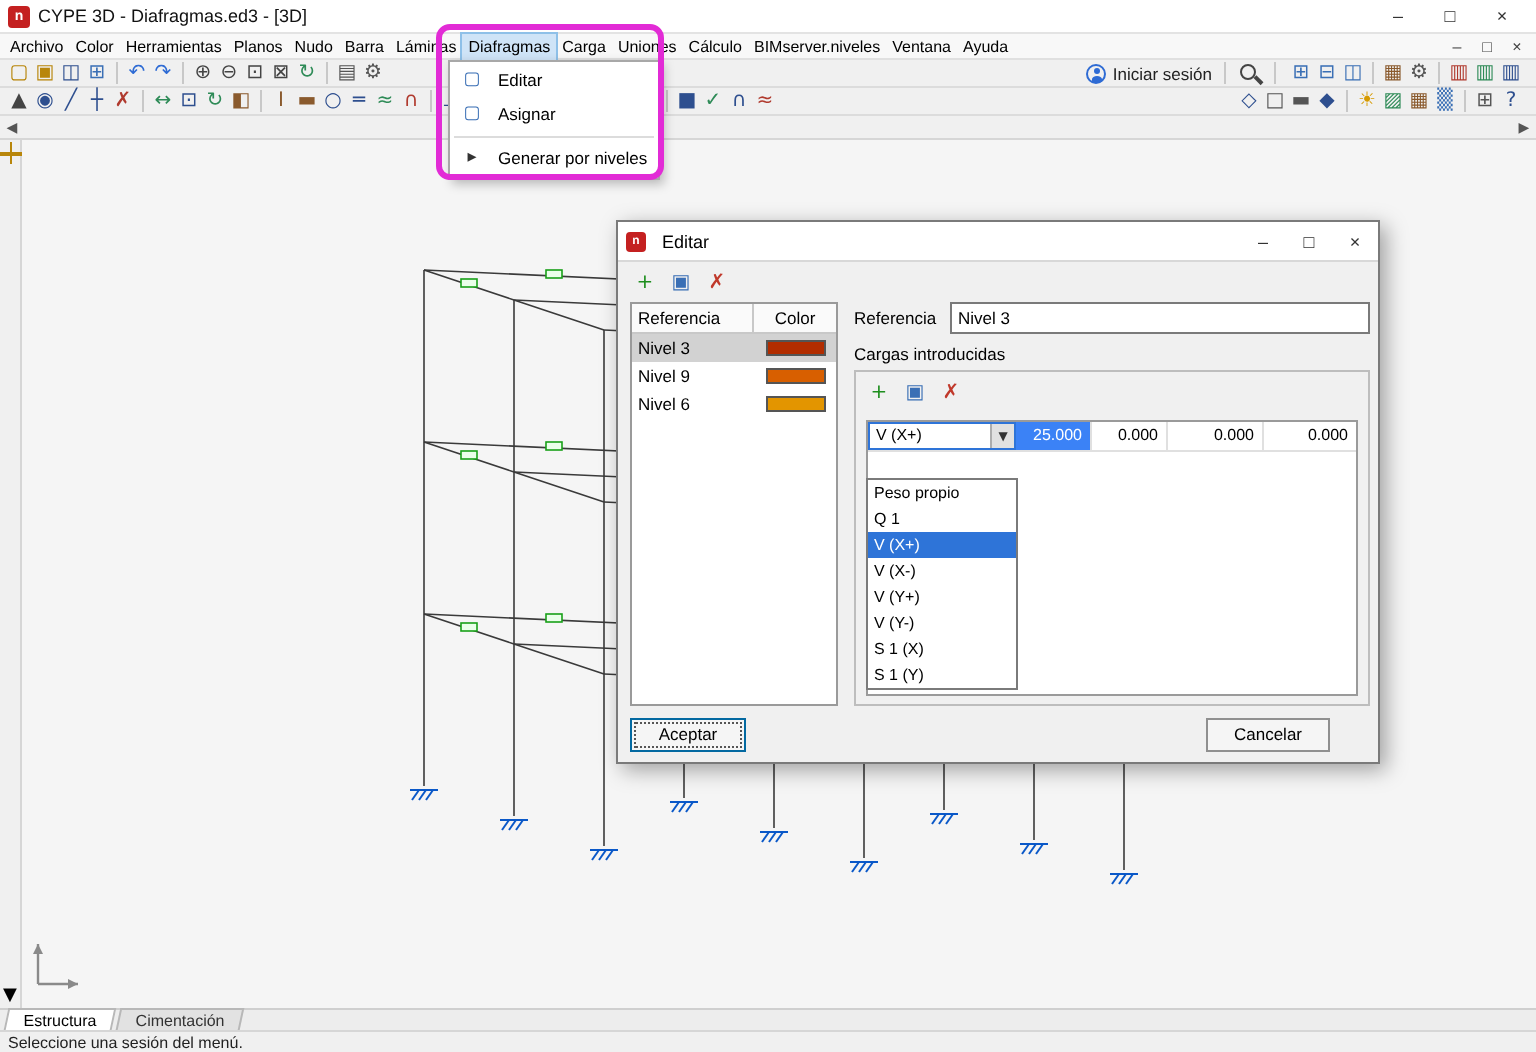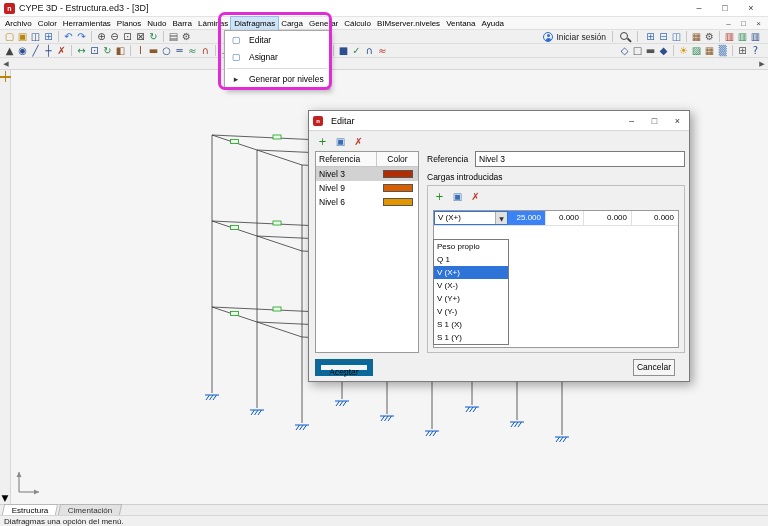--- a/index.html
+++ b/index.html
@@ -93,47 +93,47 @@
   .c-hip{width:74px}.c-fx{width:38px}.c-fy{width:38px}.c-cx{width:48px}.c-cy{width:46px;border-right:none!important}
   .cellnum{line-height:14px;text-align:right;padding-right:4px;border-right:1px solid #e0e0e0}
   .cell-fx{background:#3b82f6;color:#fff}
   .combo{position:relative;height:14px;border:1px solid #2e74d8;background:#fff;display:flex;align-items:center}
   .combo-text{flex:1;padding-left:3px;line-height:12px}
   .combo-btn{width:12px;height:12px;background:#e1e1e1;border-left:1px solid #adadad;display:flex;align-items:center;justify-content:center;font-size:6px;color:#333;font-family:"DejaVu Sans",sans-serif}
   .droplist{position:absolute;left:124px;top:128px;width:76px;background:#fff;border:1px solid #7a7a7a;z-index:10;font-size:8px}
   .dl-item{height:13px;line-height:13px;padding-left:3px;cursor:default}
   .dl-item.selected{background:#2e74d8;color:#fff}
   .btn{position:absolute;top:248px;height:17px;font-size:8.5px;text-align:center;line-height:15px;background:#f5f5f5;border:1px solid #8f8f8f;cursor:default}
-  .btn-accept{left:6px;width:58px;border:6px solid #0369a1;outline:1px dotted #555;outline-offset:-3px}
-  .btn-cancel{right:14px;width:42px}
+  .btn-accept{left:6px;width:58px;border:1px solid #0369a1;outline:1px dotted #555;outline-offset:-3px}
+  .btn-cancel{right:24px;width:62px}
 </style>
 </head>
 <body>
 
 <div class="titlebar">
   <span class="appicon">n</span>
-  <span class="titletext">CYPE 3D - Estructura.ed3 - [3D]</span>
+  <span class="titletext">CYPE 3D - Diafragmas.ed3 - [3D]</span>
   <span class="wctls">
     <span class="wctl">–</span>
     <span class="wctl">□</span>
     <span class="wctl">×</span>
   </span>
 </div>
 
 <div class="menubar">
   <span class="menuitem">Archivo</span>
   <span class="menuitem">Color</span>
   <span class="menuitem">Herramientas</span>
   <span class="menuitem">Planos</span>
   <span class="menuitem">Nudo</span>
   <span class="menuitem">Barra</span>
   <span class="menuitem">Láminas</span>
   <span class="menuitem active">Diafragmas</span>
   <span class="menuitem">Carga</span>
-  <span class="menuitem">Generar</span>
+  <span class="menuitem">Uniones</span>
   <span class="menuitem">Cálculo</span>
   <span class="menuitem">BIMserver.niveles</span>
   <span class="menuitem">Ventana</span>
   <span class="menuitem">Ayuda</span>
   <span class="mdictls">
     <span class="mdictl">–</span>
     <span class="mdictl">□</span>
     <span class="mdictl">×</span>
   </span>
 </div>
@@ -363,21 +363,21 @@
     <polygon points="4,4 1.5,9 6.5,9" fill="#8a8a8a"></polygon>
   </svg>
 </div>
 
 <div class="tabsbar">
   <div class="tab active"><span>Estructura</span></div>
   <div class="tab"><span>Cimentación</span></div>
 </div>
 
 <div class="statusbar">
-  <span>Diafragmas una opción del menú.</span>
+  <span>Seleccione una sesión del menú.</span>
 </div>
 
 <div class="menu-popup">
   <div class="mp-item">
     <span class="mp-icon">▢</span>
     <span>Editar</span>
   </div>
   <div class="mp-item">
     <span class="mp-icon">▢</span>
     <span>Asignar</span>

